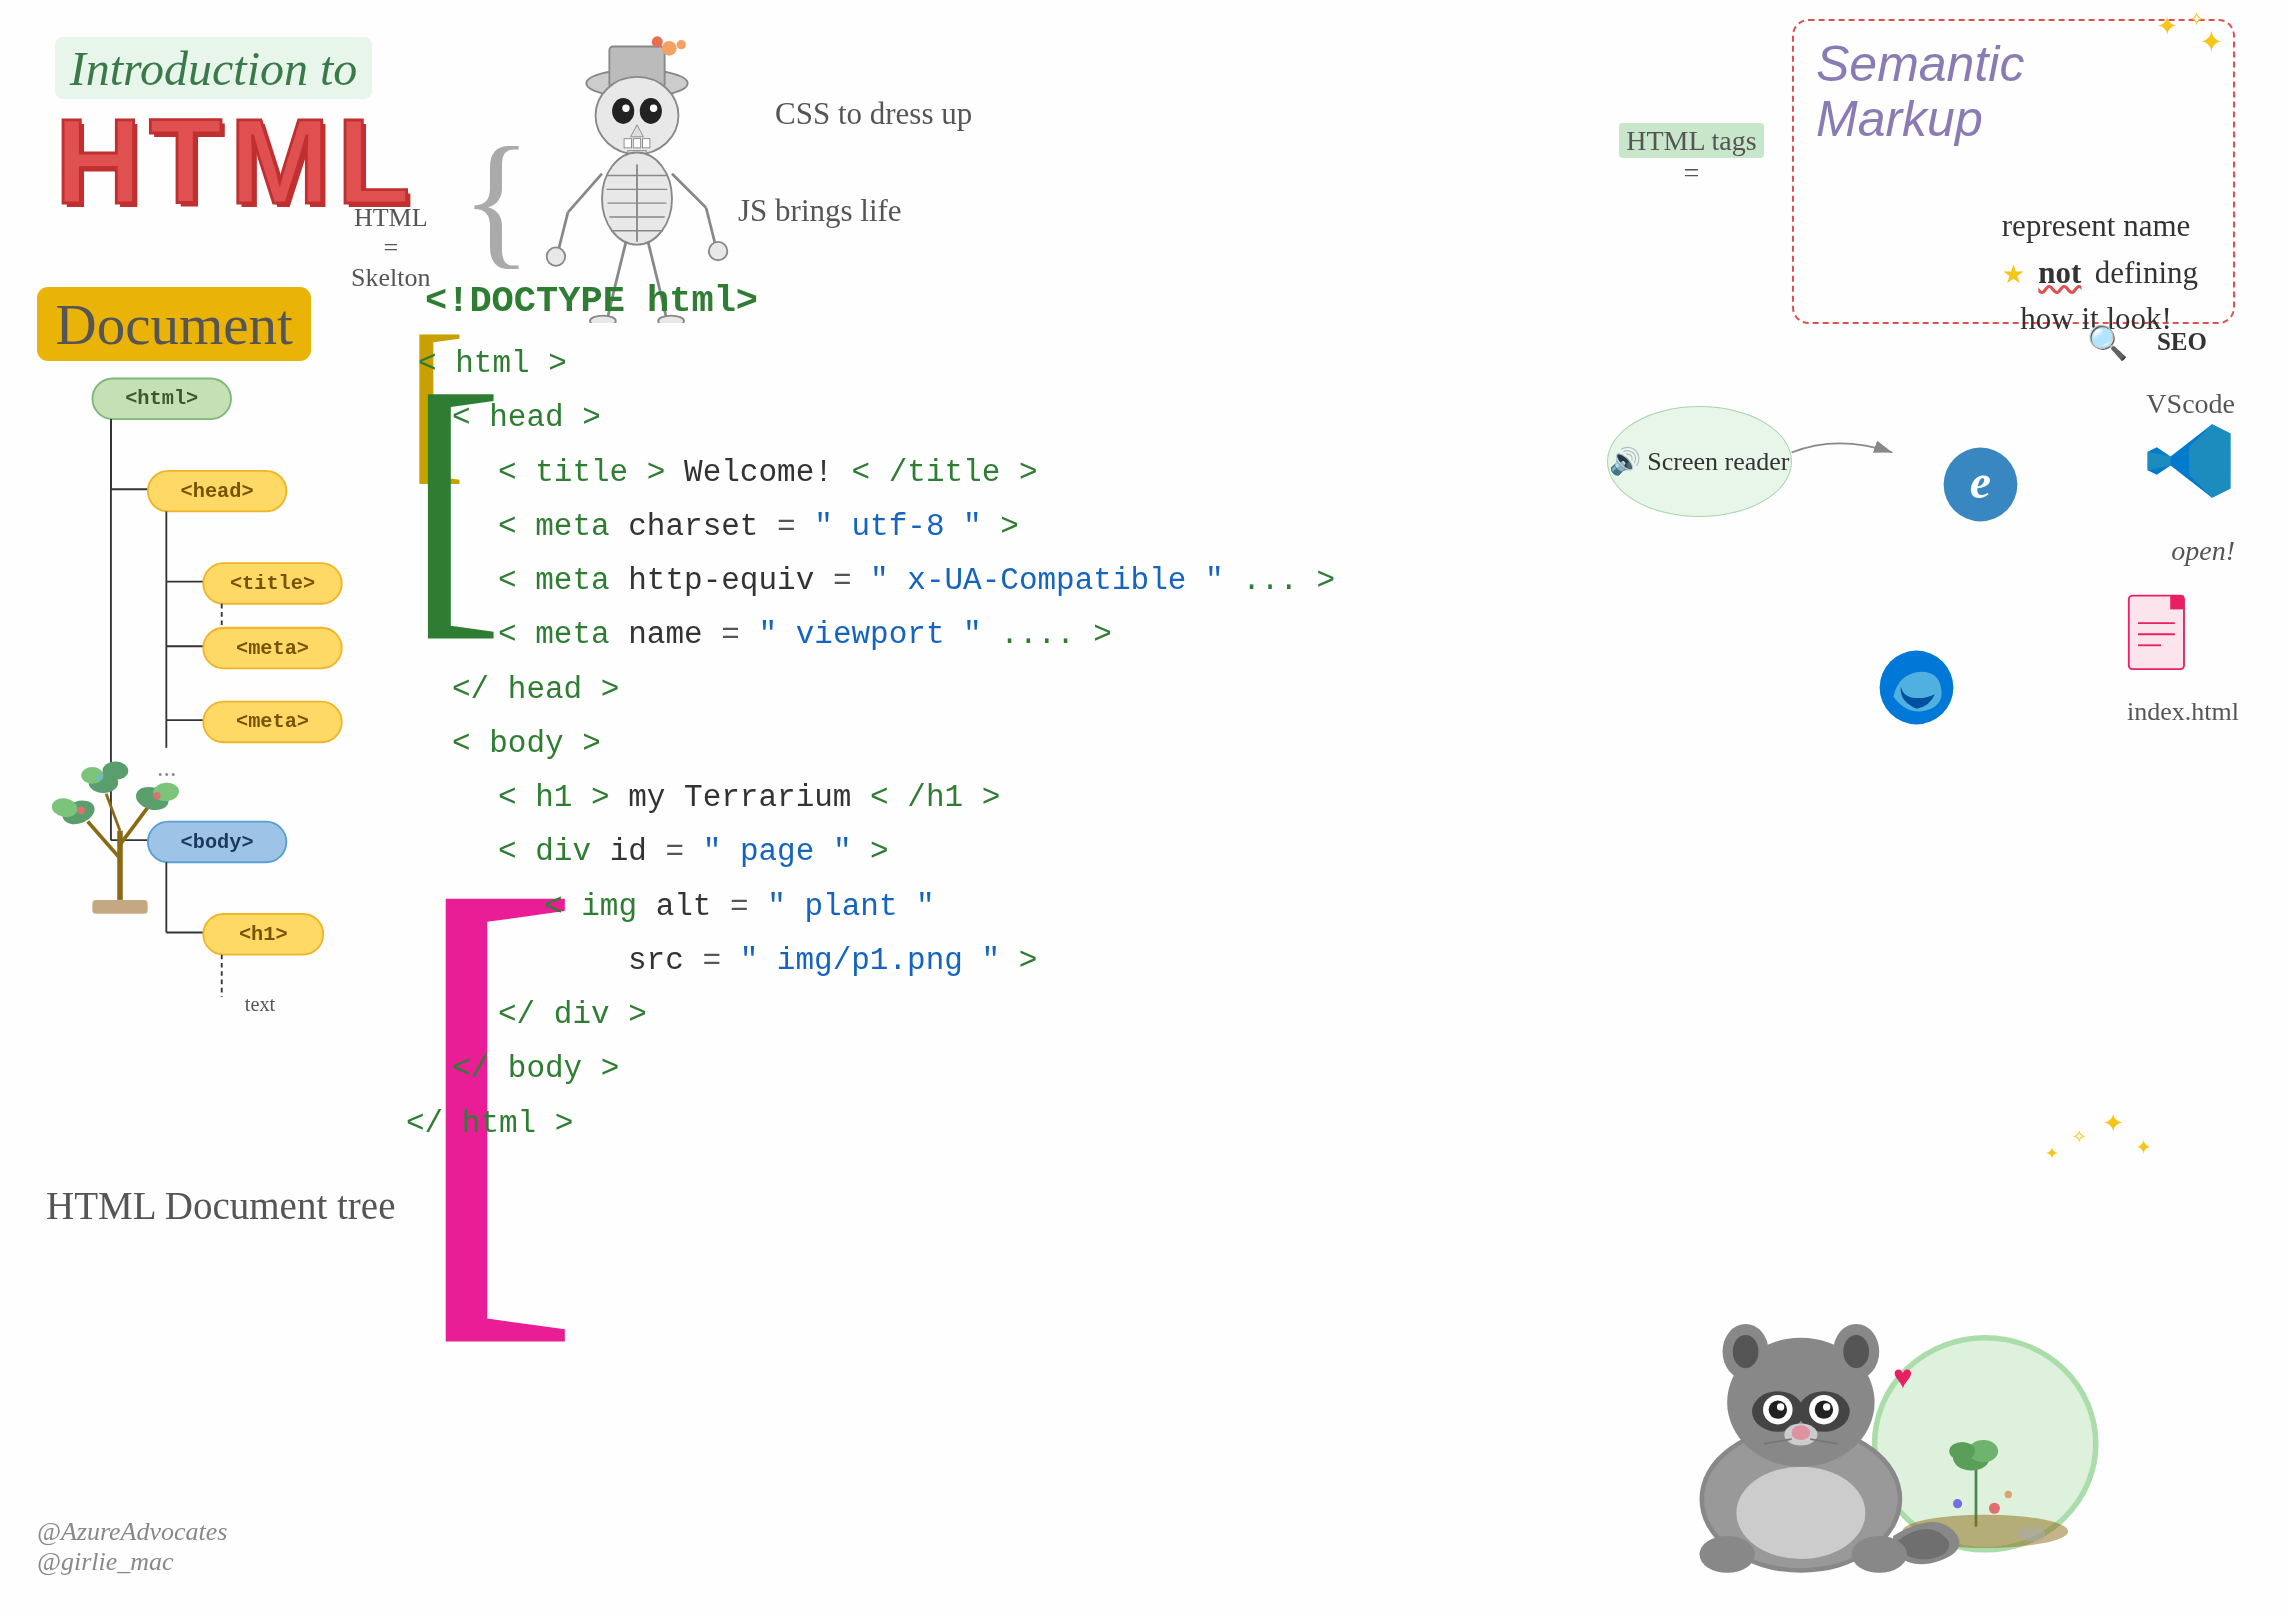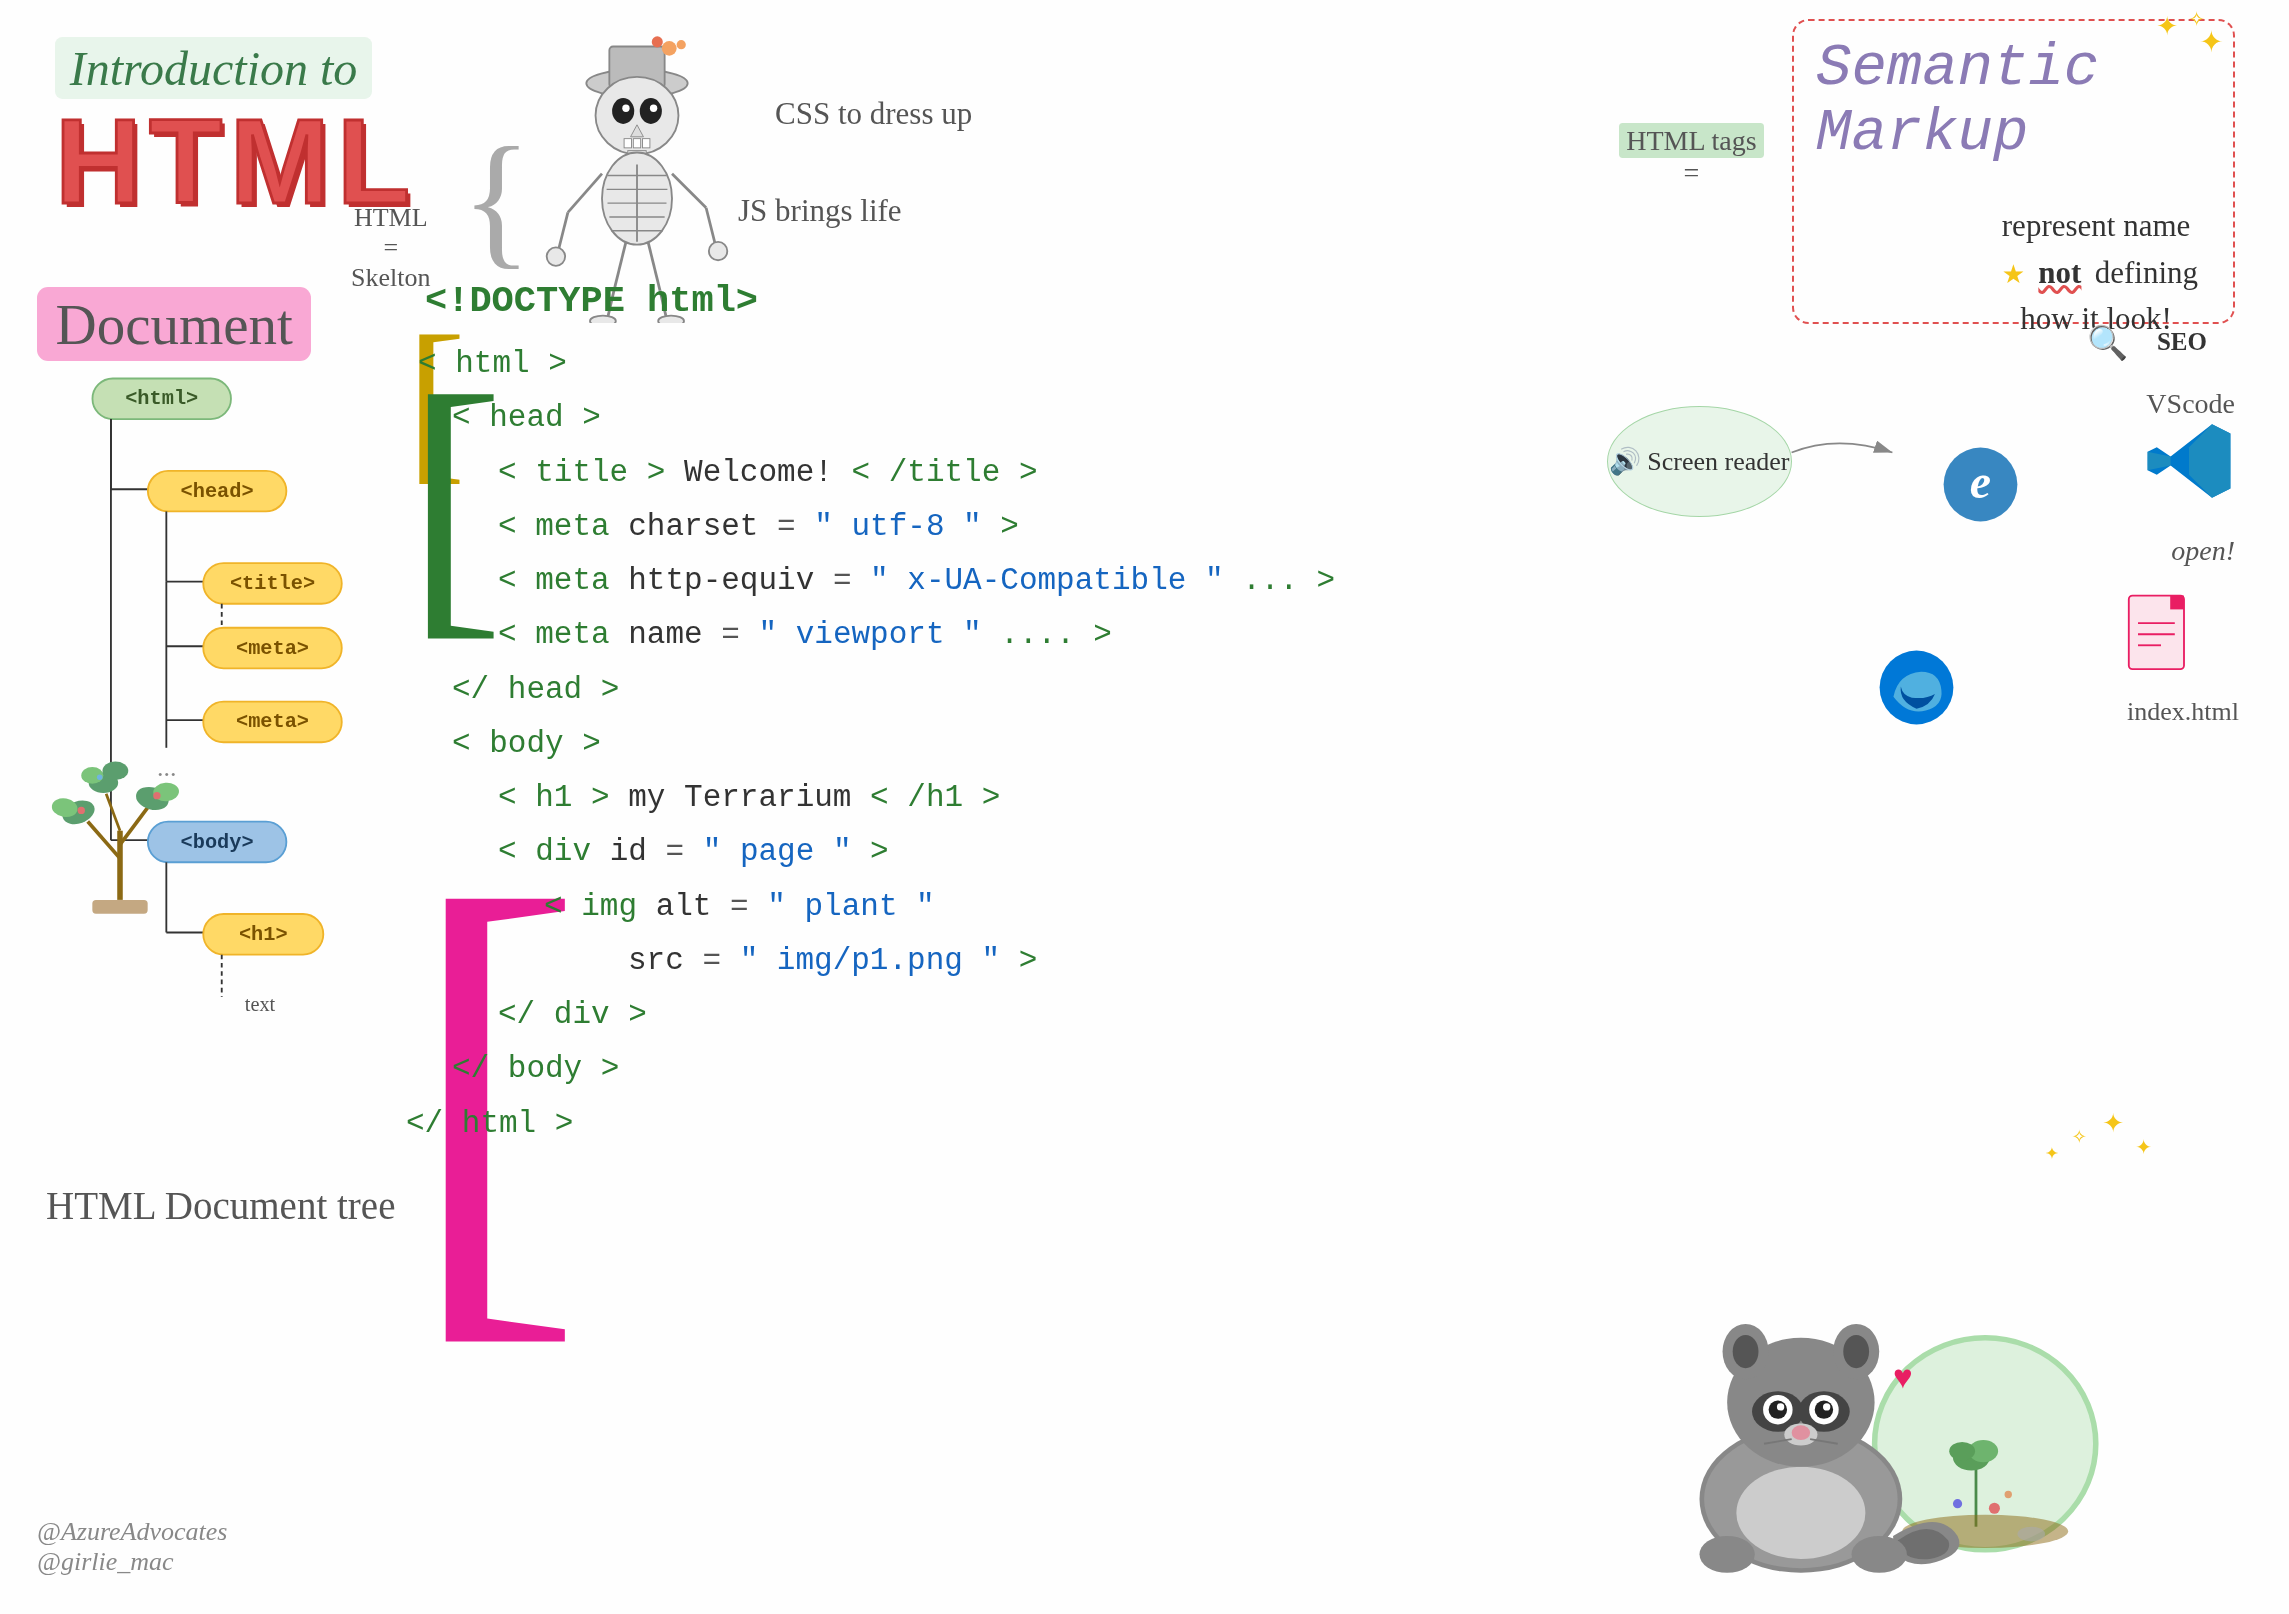--- a/index.html
+++ b/index.html
@@ -52,25 +52,25 @@
       top: 18.5px;
       right: 55px;
       width: 443px;
       height: 305px;
       border: 2.8px dashed #e05050;
       border-radius: 16.6px;
       padding: 16.6px 22px;
       background: transparent;
     }
     .semantic-title {
-      font-size: 59px;
+      font-size: 50px;
       color: #8B7BB5;
       font-style: italic;
       line-height: 1.1;
-      font-family: Liberation Mono, monospace;
+      font-family: Liberation Sans, sans-serif;
     }
 
     
     .skeleton-area {
       position: absolute;
       top: 28px;
       left: 508px;
       width: 258px;
       height: 295px;
     }
@@ -204,21 +204,21 @@
       <span class="wavy-underline" style="color:#333;font-weight:bold;margin-left:5.5px;">not</span>
       <span style="margin-left:5.5px;">defining</span>
     </div>
     <div style="padding-left:18.5px;">how it look!</div>
   </div>
 
   <div style="position:absolute;top:323px;right:162px;font-size:33px;">🔍</div>
   <div style="position:absolute;top:328px;right:83px;font-size:25px;color:#333;font-weight:bold;">SEO</div>
 
   <div style="position:absolute;top:291px;left:37px;">
-    <span style="font-size:57px;color:#555;font-family:'Comic Sans MS',cursive;background:#f9a8d4;padding:5.5px 18.5px;border-radius:11px;">Document</span>
+    <span style="font-size:57px;color:#555;font-family:'Comic Sans MS',cursive;background:#eab308;padding:5.5px 18.5px;border-radius:11px;">Document</span>
   </div>
 
   <svg class="tree-svg" viewBox="0 0 380 900">
 
     <rect x="60" y="20" width="150" height="44" rx="22" fill="#c5e0b4" stroke="#7cb87a" stroke-width="2"></rect>
     <text x="135" y="48" text-anchor="middle" font-family="Courier New" font-size="22" fill="#3a5a28" font-weight="bold">&lt;html&gt;</text>
 
     <line x1="80" y1="64" x2="80" y2="140" stroke="#333" stroke-width="2"></line>
 
     <line x1="80" y1="140" x2="120" y2="140" stroke="#333" stroke-width="2"></line>

